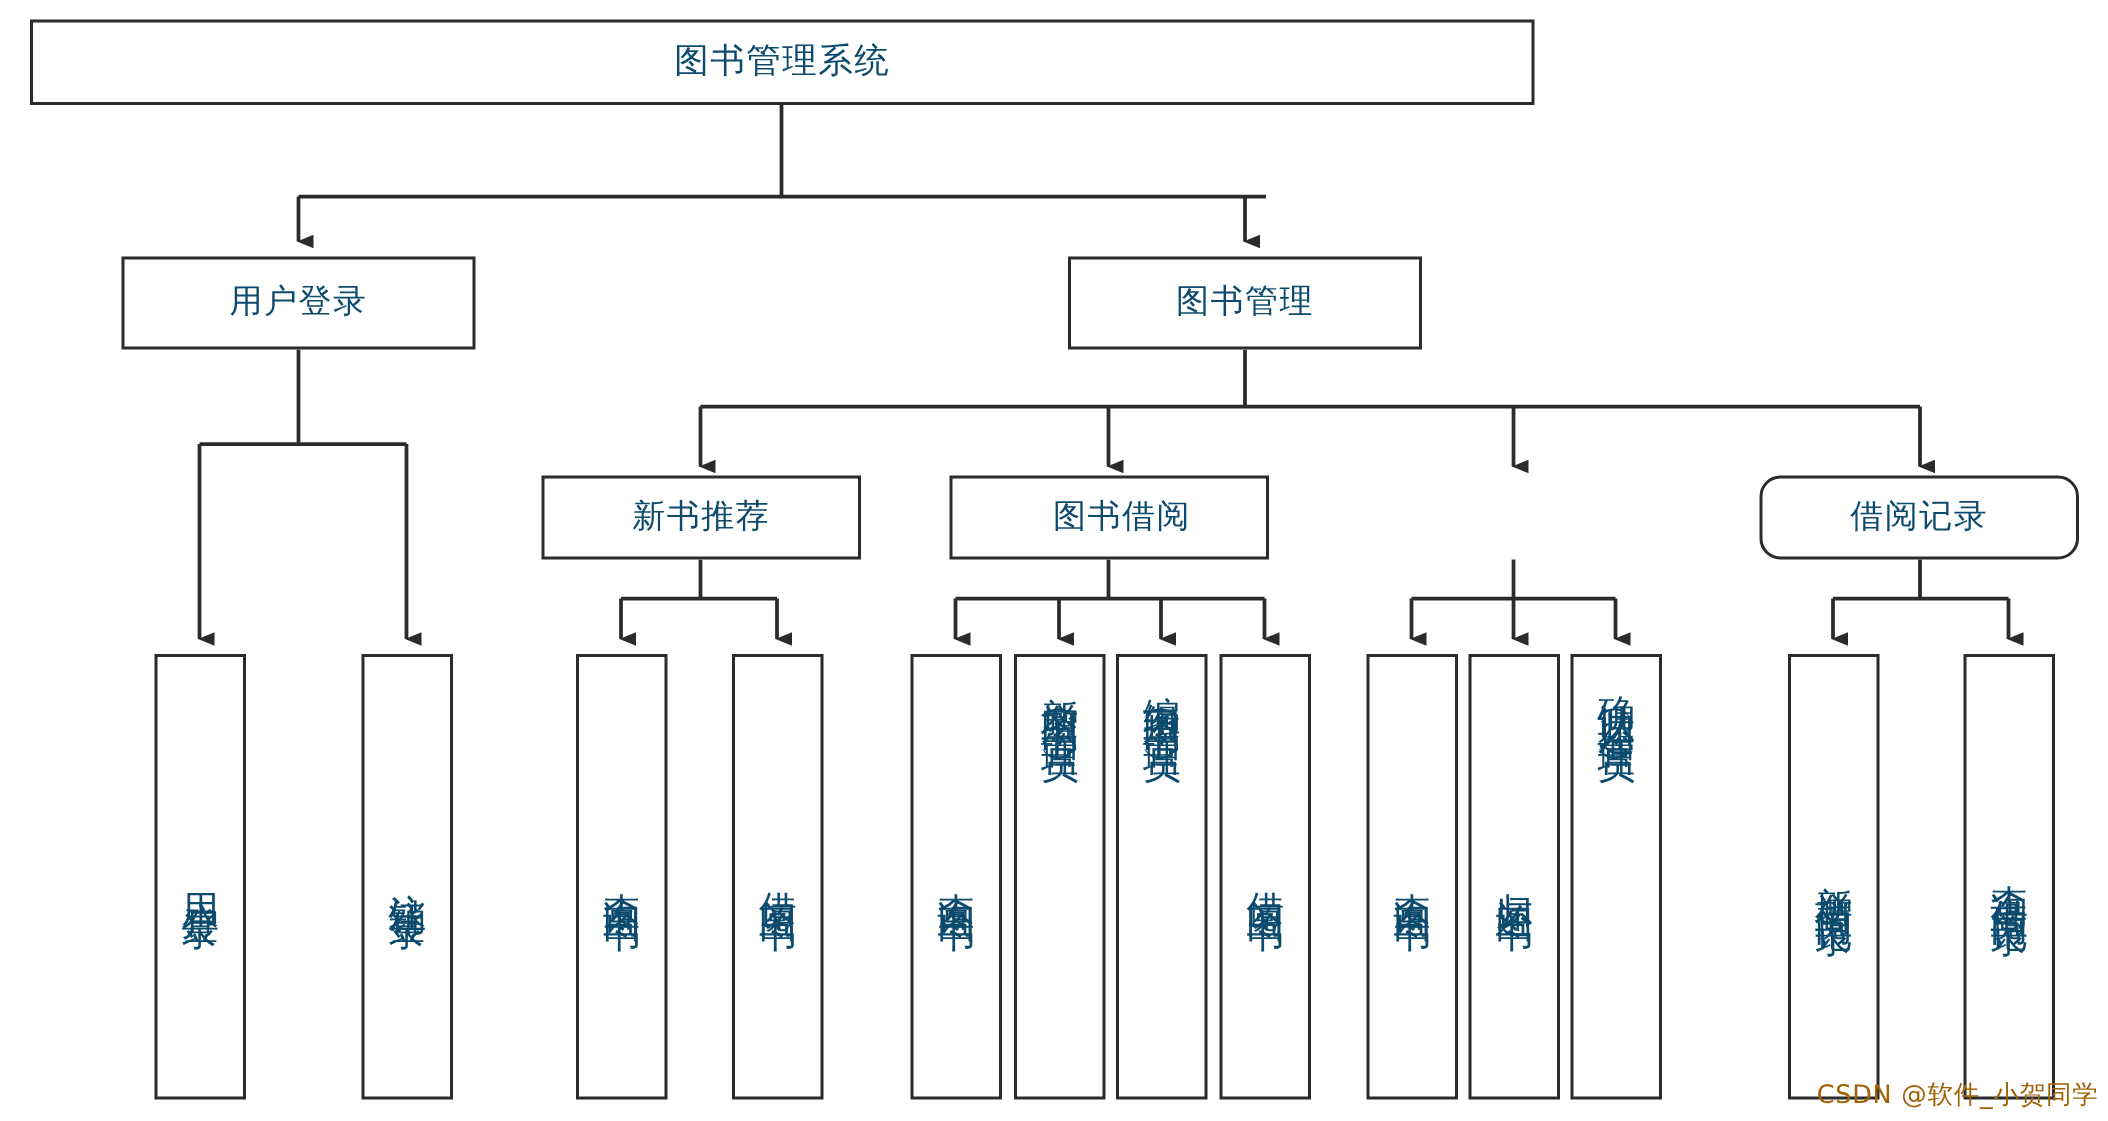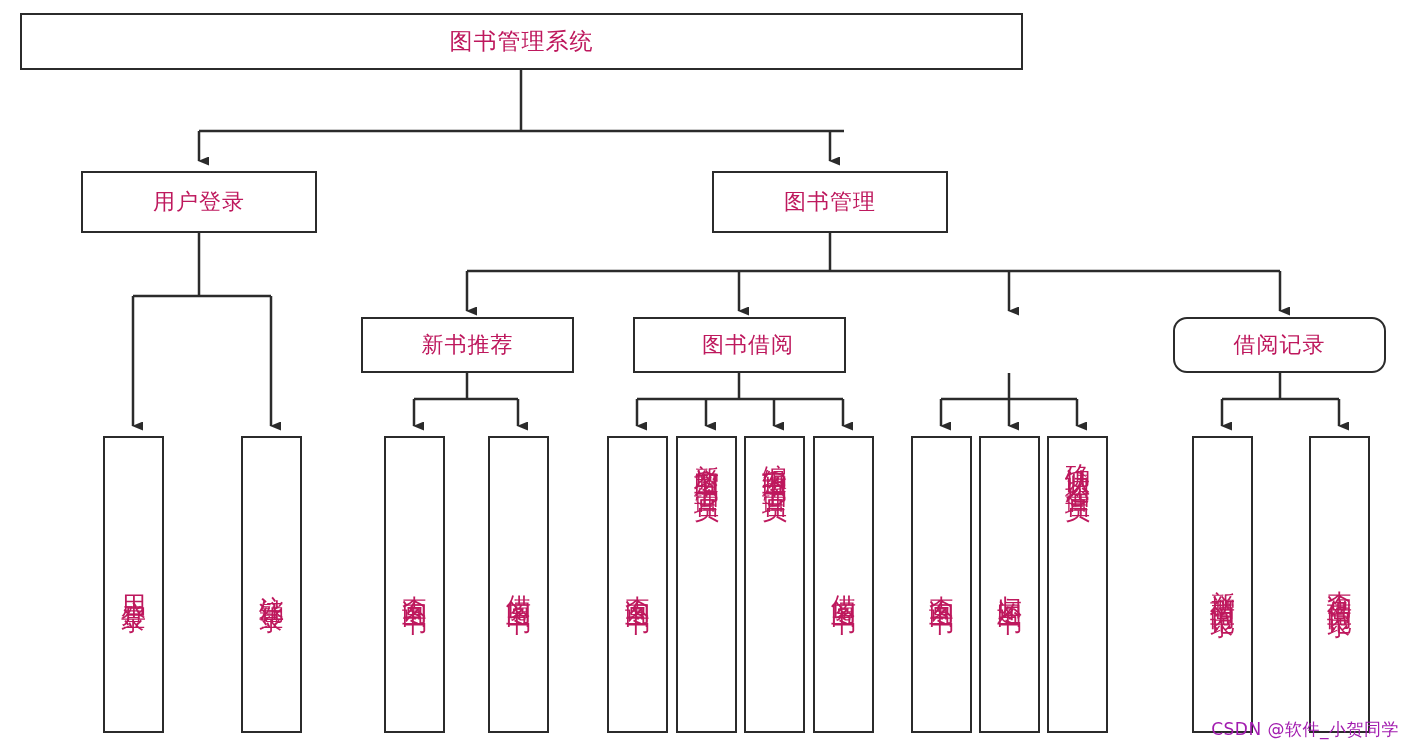--- a/index.html
+++ b/index.html
@@ -30,21 +30,21 @@
     position: absolute;
     box-sizing: border-box;
     background: #ffffff;
     border: 2px solid #2b2b2b;
     display: flex;
     align-items: center;
     justify-content: center;
     z-index: 2;
   }
   .node-label {
-    color: #be185d;
+    color: #0c4a6e;
     letter-spacing: 1px;
     white-space: nowrap;
     line-height: 1.05;
   }
   
   .node.horizontal .node-label {
     font-size: 22px;
   }
   .node.root .node-label {
     font-size: 23px;
@@ -66,21 +66,21 @@
   
   .node.leaf.short {
     align-items: center;
     padding-top: 0;
   }
   #watermark {
     position: absolute;
     right: 6px;
     bottom: 6px;
     font-size: 17px;
-    color: #a21caf;
+    color: #a16207;
     letter-spacing: 0.5px;
     z-index: 5;
     white-space: nowrap;
     font-family: "DejaVu Sans", "Liberation Sans", sans-serif;
   }
 </style>
 </head>
 <body>
 
 <div id="diagram-canvas">

